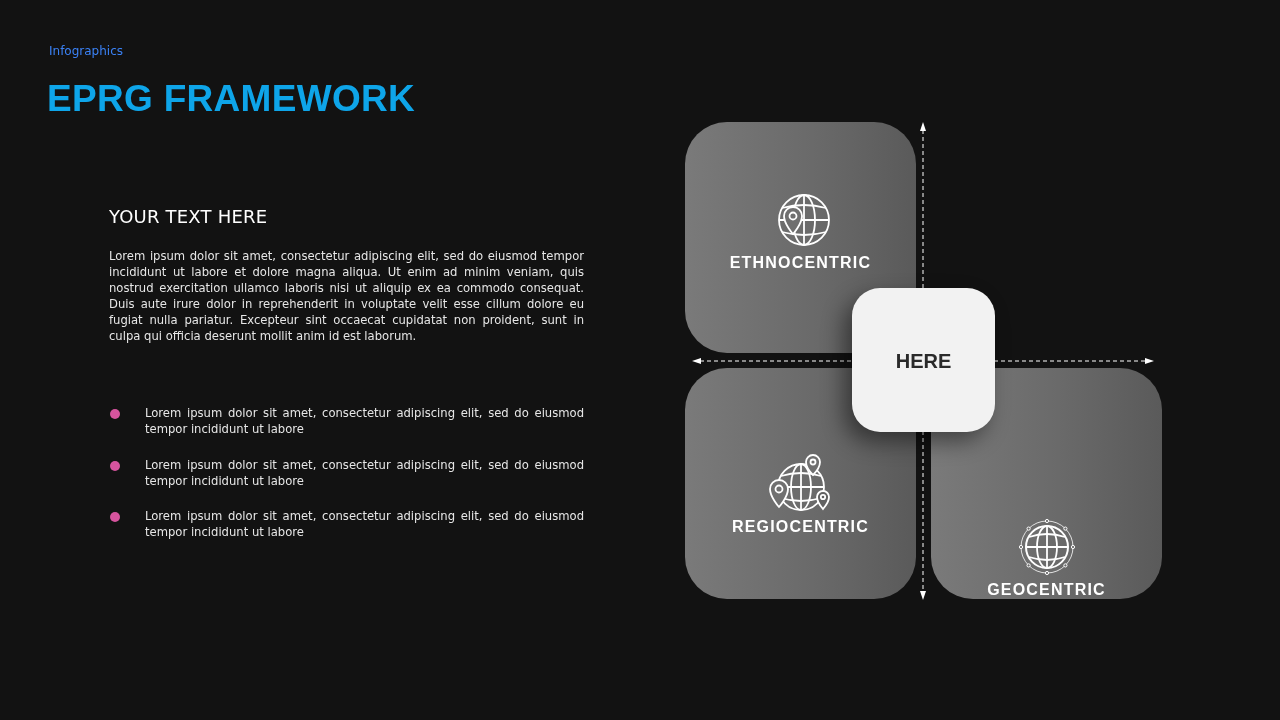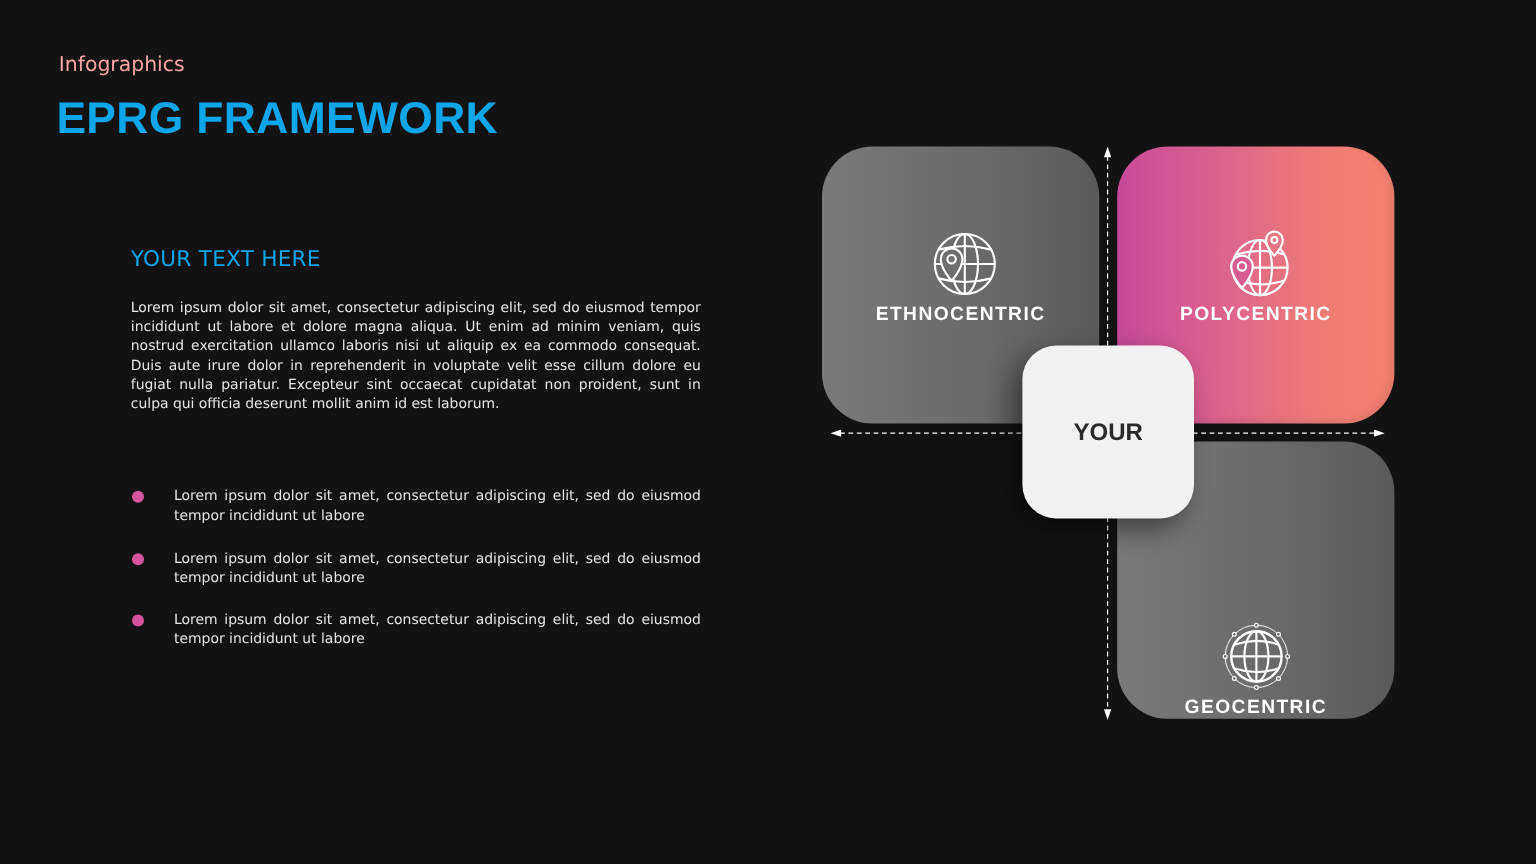--- a/index.html
+++ b/index.html
@@ -1,31 +1,31 @@
 <!DOCTYPE html>
 <html><head>
   <meta charset="utf-8">
   <style>
     * { margin: 0; padding: 0; box-sizing: border-box; }
     html, body { width: 1280px; height: 720px; background: #121212; overflow: hidden; }
     body { position: relative; font-family: "DejaVu Sans", sans-serif; color: #e6e6e6; }
 
     .subtitle {
       position: absolute; left: 49px; top: 44px;
-      font-family: "DejaVu Sans", sans-serif; font-size: 17px; color: #fca5a5;
+      font-family: "DejaVu Sans", sans-serif; font-size: 12px; color: #3b82f6;
     }
     .title {
       position: absolute; left: 47px; top: 78px;
       font-family: "Liberation Sans", sans-serif; font-weight: bold; font-size: 37px;
       color: #0ea5e9; letter-spacing: 0.3px;
     }
 
     .section-heading {
       position: absolute; left: 109px; top: 206px;
-      font-family: "DejaVu Sans", sans-serif; font-size: 18px; color: #0ea5e9;
+      font-family: "DejaVu Sans", sans-serif; font-size: 18px; color: #ffffff;
       letter-spacing: 0.2px;
     }
     .paragraph {
       position: absolute; left: 109px; top: 248px; width: 475px;
       font-family: "DejaVu Sans", sans-serif; font-size: 11.6px; line-height: 16px;
       color: #e6e6e6; text-align: justify;
     }
 
     .bullets { position: absolute; left: 109px; top: 405px; width: 475px; }
     .bullet {
@@ -115,36 +115,38 @@
       <line x1="36" y1="5" x2="36" y2="55"></line>
       <path d="M14 18 Q36 12 58 18"></path>
       <line x1="11" y1="30" x2="61" y2="30"></line>
       <path d="M14 42 Q36 48 58 42"></path>
       <path d="M16 26 a9 9 0 0 1 18 0 c0 8 -9 18 -9 18 s-9 -10 -9 -18 z" fill="#6f6f6f"></path>
       <circle cx="25" cy="26" r="3.5"></circle>
     </svg>
     <div class="label">ETHNOCENTRIC</div>
   </div>
 
-  <div id="card-poly" class="card pink">
+
+  <div id="card-regio" class="card gray bottom">
     <svg class="icon" viewBox="0 0 66 60" fill="none" stroke="#ffffff" stroke-width="1.8">
-      <circle cx="36" cy="33" r="23"></circle>
-      <ellipse cx="36" cy="33" rx="10" ry="23"></ellipse>
-      <line x1="36" y1="10" x2="36" y2="56"></line>
-      <path d="M16 22 Q36 16 56 22"></path>
-      <line x1="13" y1="33" x2="59" y2="33"></line>
-      <path d="M16 44 Q36 50 56 44"></path>
-      <path d="M41 10 a7 7 0 0 1 14 0 c0 6 -7 13 -7 13 s-7 -7 -7 -13 z" fill="#e87584"></path>
-      <circle cx="48" cy="10" r="2.5"></circle>
-      <path d="M12 32 a9 9 0 0 1 18 0 c0 8 -9 18 -9 18 s-9 -10 -9 -18 z" fill="#d65c92"></path>
-      <circle cx="21" cy="32" r="3.5"></circle>
+      <circle cx="33" cy="33" r="23"></circle>
+      <ellipse cx="33" cy="33" rx="10" ry="23"></ellipse>
+      <line x1="33" y1="10" x2="33" y2="56"></line>
+      <path d="M13 22 Q33 16 53 22"></path>
+      <line x1="10" y1="33" x2="56" y2="33"></line>
+      <path d="M13 44 Q33 50 53 44"></path>
+      <path d="M38 8 a7 7 0 0 1 14 0 c0 6 -7 13 -7 13 s-7 -7 -7 -13 z" fill="#6f6f6f"></path>
+      <circle cx="45" cy="8" r="2.5"></circle>
+      <path d="M2 35 a9 9 0 0 1 18 0 c0 8 -9 18 -9 18 s-9 -10 -9 -18 z" fill="#707070"></path>
+      <circle cx="11" cy="35" r="3.5"></circle>
+      <path d="M49 43 a6 6 0 0 1 12 0 c0 5 -6 12 -6 12 s-6 -7 -6 -12 z" fill="#626262"></path>
+      <circle cx="55" cy="43" r="2.2"></circle>
     </svg>
-    <div class="label">POLYCENTRIC</div>
+    <div class="label">REGIOCENTRIC</div>
   </div>
-
 
   <div id="card-geo" class="card gray bottom">
     <svg class="icon" viewBox="0 0 66 60" fill="none" stroke="#ffffff" stroke-width="1.8">
       <circle cx="33" cy="30" r="26" stroke-width="0.8"></circle>
       <circle cx="33" cy="4" r="1.6" fill="#6a6a6a" stroke-width="1"></circle>
       <circle cx="33" cy="56" r="1.6" fill="#6a6a6a" stroke-width="1"></circle>
       <circle cx="7" cy="30" r="1.6" fill="#6a6a6a" stroke-width="1"></circle>
       <circle cx="59" cy="30" r="1.6" fill="#6a6a6a" stroke-width="1"></circle>
       <circle cx="14.6" cy="11.6" r="1.6" fill="#6a6a6a" stroke-width="1"></circle>
       <circle cx="51.4" cy="11.6" r="1.6" fill="#6a6a6a" stroke-width="1"></circle>
@@ -166,15 +168,15 @@
     <polygon points="462,3 453,0 453,6" fill="#ffffff"></polygon>
   </svg>
 
   <svg class="axis axis-v" viewBox="0 0 6 478">
     <line x1="3" y1="8" x2="3" y2="470" stroke="#ffffff" stroke-width="1" stroke-dasharray="4,3"></line>
     <polygon points="3,0 0,9 6,9" fill="#ffffff"></polygon>
     <polygon points="3,478 0,469 6,469" fill="#ffffff"></polygon>
   </svg>
 
   <div class="center-box">
-    <span>YOUR</span>
+    <span>HERE</span>
   </div>
 </div>
 
 </body></html>

